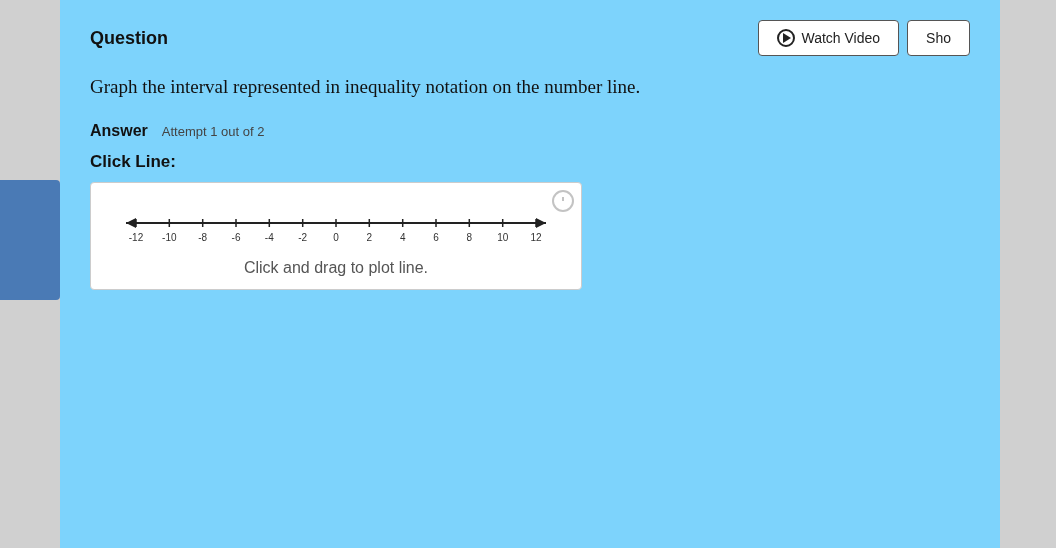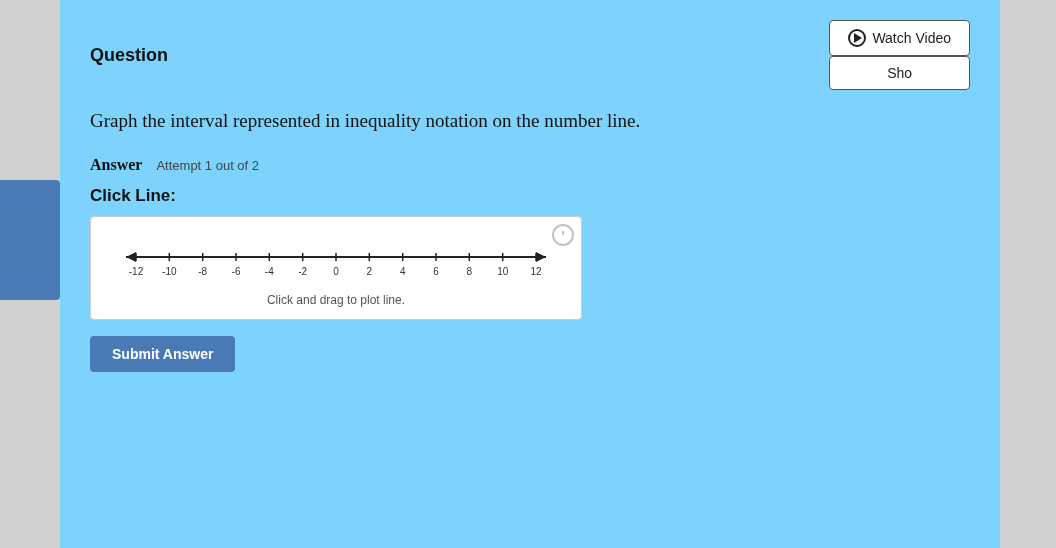--- a/index.html
+++ b/index.html
@@ -42,21 +42,21 @@
 
     .question-title {
       font-family: Arial, sans-serif;
       font-size: 18px;
       font-weight: bold;
       color: #111;
     }
 
     .header-buttons {
       display: flex;
-      flex-direction: column;
+      gap: 8px;
     }
 
     .watch-video-btn {
       display: flex;
       align-items: center;
       gap: 6px;
       background: white;
       border: 1.5px solid #555;
       border-radius: 4px;
       padding: 8px 18px;
@@ -114,21 +114,21 @@
       color: #111;
       margin-bottom: 30px;
       font-family: Georgia, serif;
     }
 
     .answer-section {
       margin-bottom: 12px;
     }
 
     .answer-label {
-      font-family: Liberation Serif, serif;
+      font-family: Liberation Sans, sans-serif;
       font-size: 16px;
       font-weight: bold;
       color: #111;
       display: inline;
       margin-top: 48px;
     }
 
     .attempt-label {
       font-family: Arial, sans-serif;
       font-size: 13px;
@@ -155,21 +155,21 @@
     }
 
     .number-line-svg {
       width: 100%;
       height: 50px;
     }
 
     .click-drag-text {
       text-align: center;
       font-family: Arial, sans-serif;
-      font-size: 12px;
+      font-size: 16px;
       color: #555;
       margin-top: 4px;
     }
 
     .submit-btn {
       background: #4a7ab5;
       color: white;
       border: none;
       border-radius: 4px;
       padding: 10px 22px;
@@ -272,17 +272,14 @@
       <line x1="386.7" y1="18" x2="386.7" y2="26" stroke="#222" stroke-width="1.5"></line>
       <text x="386.7" y="40" text-anchor="middle" font-size="10" font-family="Arial" fill="#333">10</text>
 
       <line x1="420" y1="18" x2="420" y2="26" stroke="#222" stroke-width="1.5"></line>
       <text x="420" y="40" text-anchor="middle" font-size="10" font-family="Arial" fill="#333">12</text>
     </svg>
 
     <div class="click-drag-text">Click and drag to plot line.</div>
   </div>
 
-  <button class="submit-btn">
-    <span>Submit Answer</span>
-  </button>
 
 </div>
 
 </body></html>

